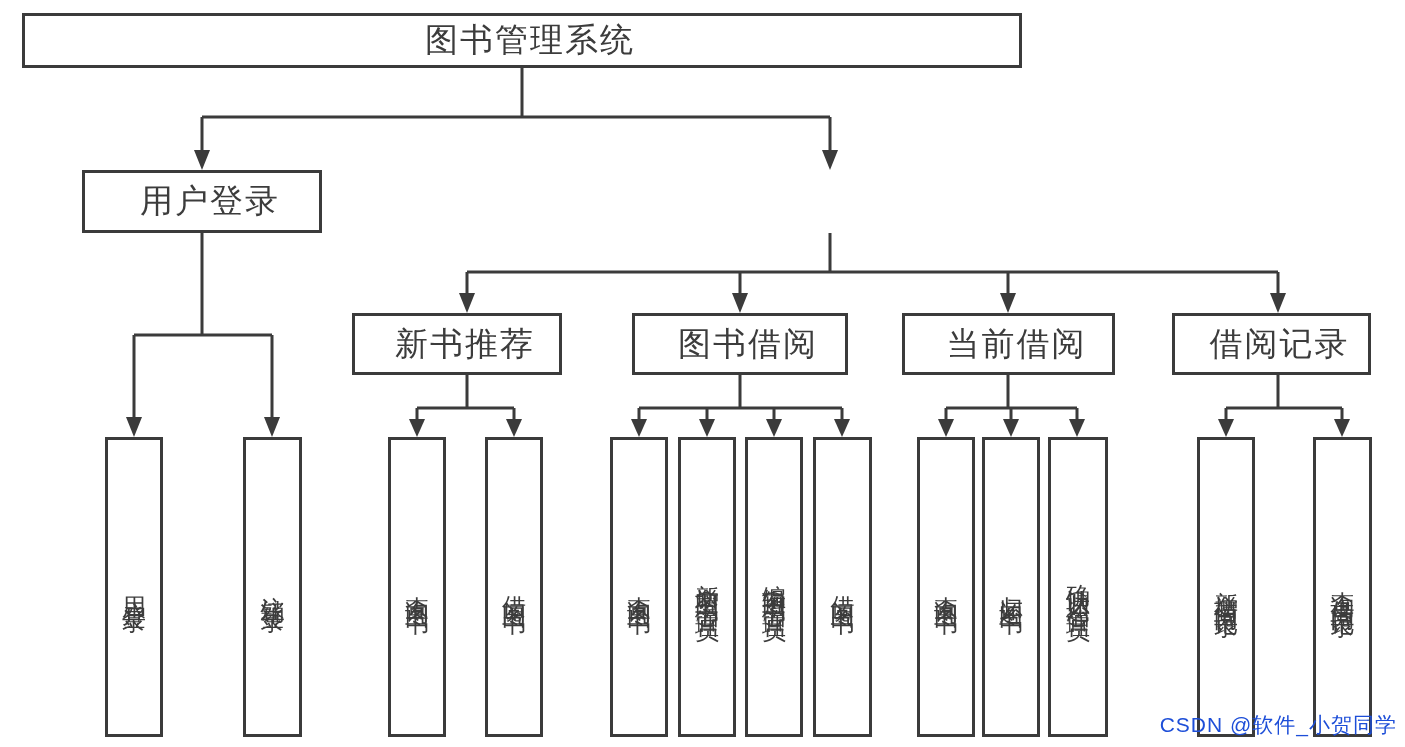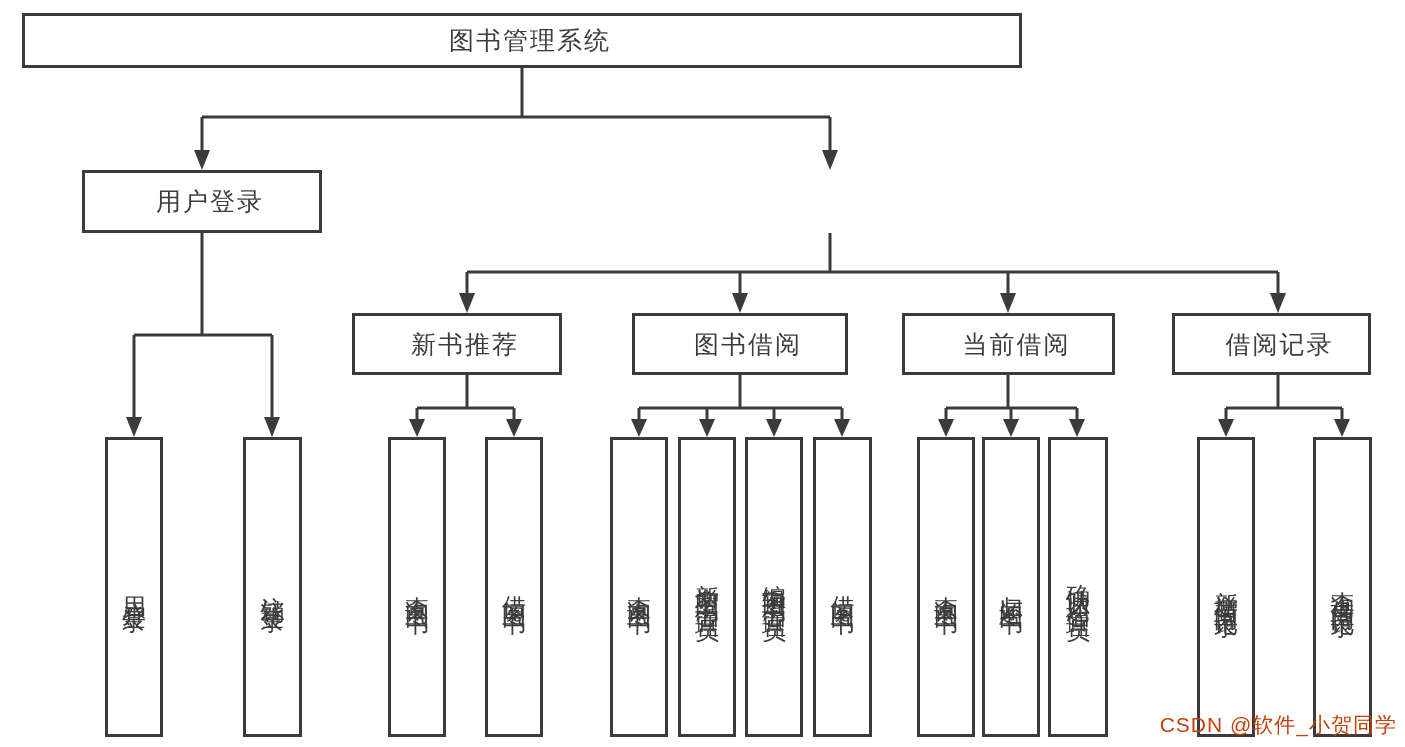--- a/index.html
+++ b/index.html
@@ -7,29 +7,29 @@
     position:relative;width:1405px;height:747px;background:#ffffff;overflow:hidden;
     font-family:"Liberation Sans", sans-serif;
   }
   .wires{position:absolute;left:0;top:0;width:1405px;height:747px;}
   .node{
     position:absolute;box-sizing:border-box;
     border:3px solid #3b3b3b;background:#ffffff;color:#3c3c3c;
     display:flex;align-items:center;justify-content:center;
     text-align:center;
   }
-  .h-node{font-size:25px;letter-spacing:2px;white-space:nowrap;padding-left:16px;}
+  .h-node{font-size:33px;letter-spacing:2px;white-space:nowrap;padding-left:16px;}
   .v-node{
     writing-mode:vertical-rl;
     font-size:24px;letter-spacing:5px;line-height:1.0;
     white-space:nowrap;
   }
   .watermark{
     position:absolute;top:711px;right:8px;
-    font-size:21px;letter-spacing:1px;color:#c2410c;white-space:nowrap;text-align:right;
+    font-size:21px;letter-spacing:1px;color:#1d4ed8;white-space:nowrap;text-align:right;
   }
 </style>
 </head>
 <body>
 
 <div class="canvas">
 
   <svg class="wires" viewBox="0 0 1405 747">
     <g stroke="#3b3b3b" stroke-width="3" fill="none">
 

